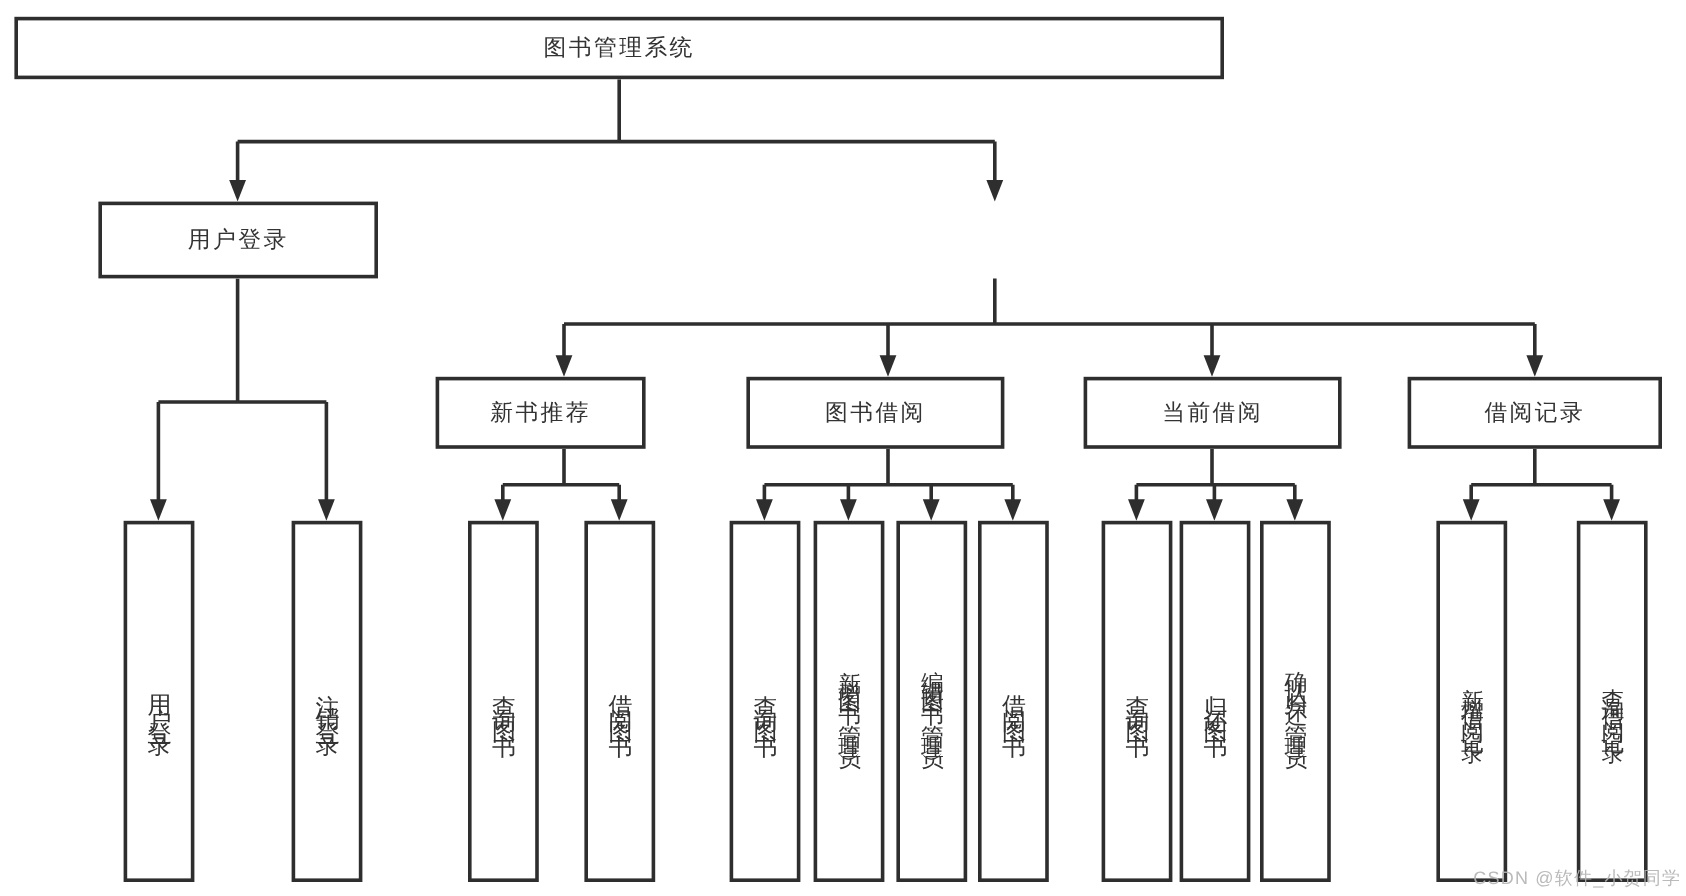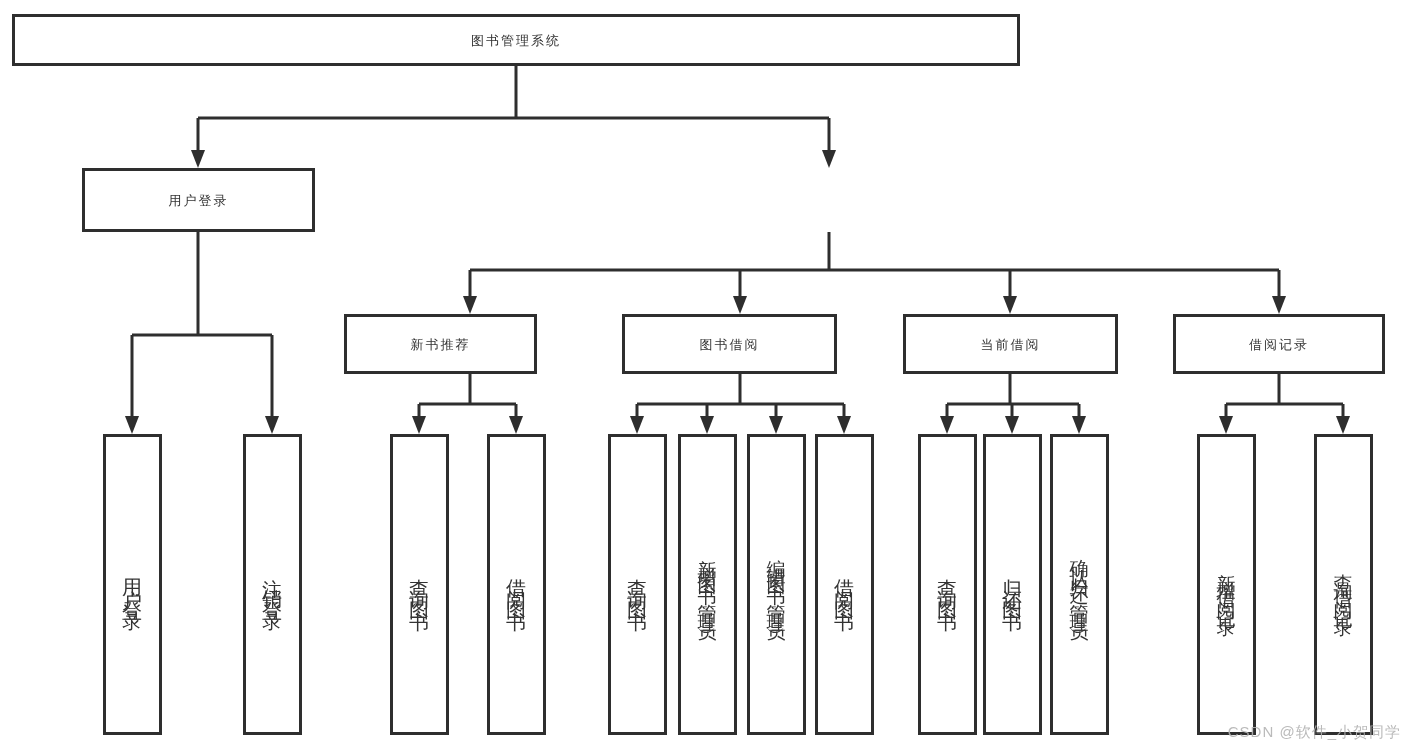--- a/index.html
+++ b/index.html
@@ -19,21 +19,21 @@
   .box {
     position: absolute;
     box-sizing: border-box;
     border: 3px solid #2e2e2e;
     background: #ffffff;
     color: #333333;
     display: flex;
     align-items: center;
     justify-content: center;
     text-align: center;
-    font-size: 13px;
+    font-size: 19px;
     letter-spacing: 2px;
     line-height: 1;
   }
   .leaf {
     writing-mode: vertical-rl;
     text-orientation: mixed;
     font-size: 20px;
     letter-spacing: 11px;
     width: 59px;
     top: 434px;
@@ -94,21 +94,21 @@
       <polygon points="1072,416 1086,416 1079,434"></polygon>
       <polygon points="1219,416 1233,416 1226,434"></polygon>
       <polygon points="1336,416 1350,416 1343,434"></polygon>
     </g>
   </svg>
 
   <div class="box" style="left:12px; top:14px; width:1008px; height:52px;">图书管理系统</div>
 
   <div class="box" style="left:82px; top:168px; width:233px; height:64px;">用户登录</div>
 
-  <div class="box" style="left:344px; top:314px; width:193px; height:60px;">新书推荐</div>
+  <div class="box" style="left:363px; top:314px; width:175px; height:60px;">新书推荐</div>
   <div class="box" style="left:612px; top:314px; width:215px; height:60px;margin-left:10px;">图书借阅</div>
   <div class="box" style="left:903px; top:314px; width:215px; height:60px;">当前借阅</div>
   <div class="box" style="left:1173px; top:314px; width:212px; height:60px;">借阅记录</div>
 
   <div class="box leaf" style="left:103px;">用户登录</div>
   <div class="box leaf" style="left:243px;">注销登录</div>
 
   <div class="box leaf" style="left:390px;">查询图书</div>
   <div class="box leaf" style="left:487px;">借阅图书</div>
 

